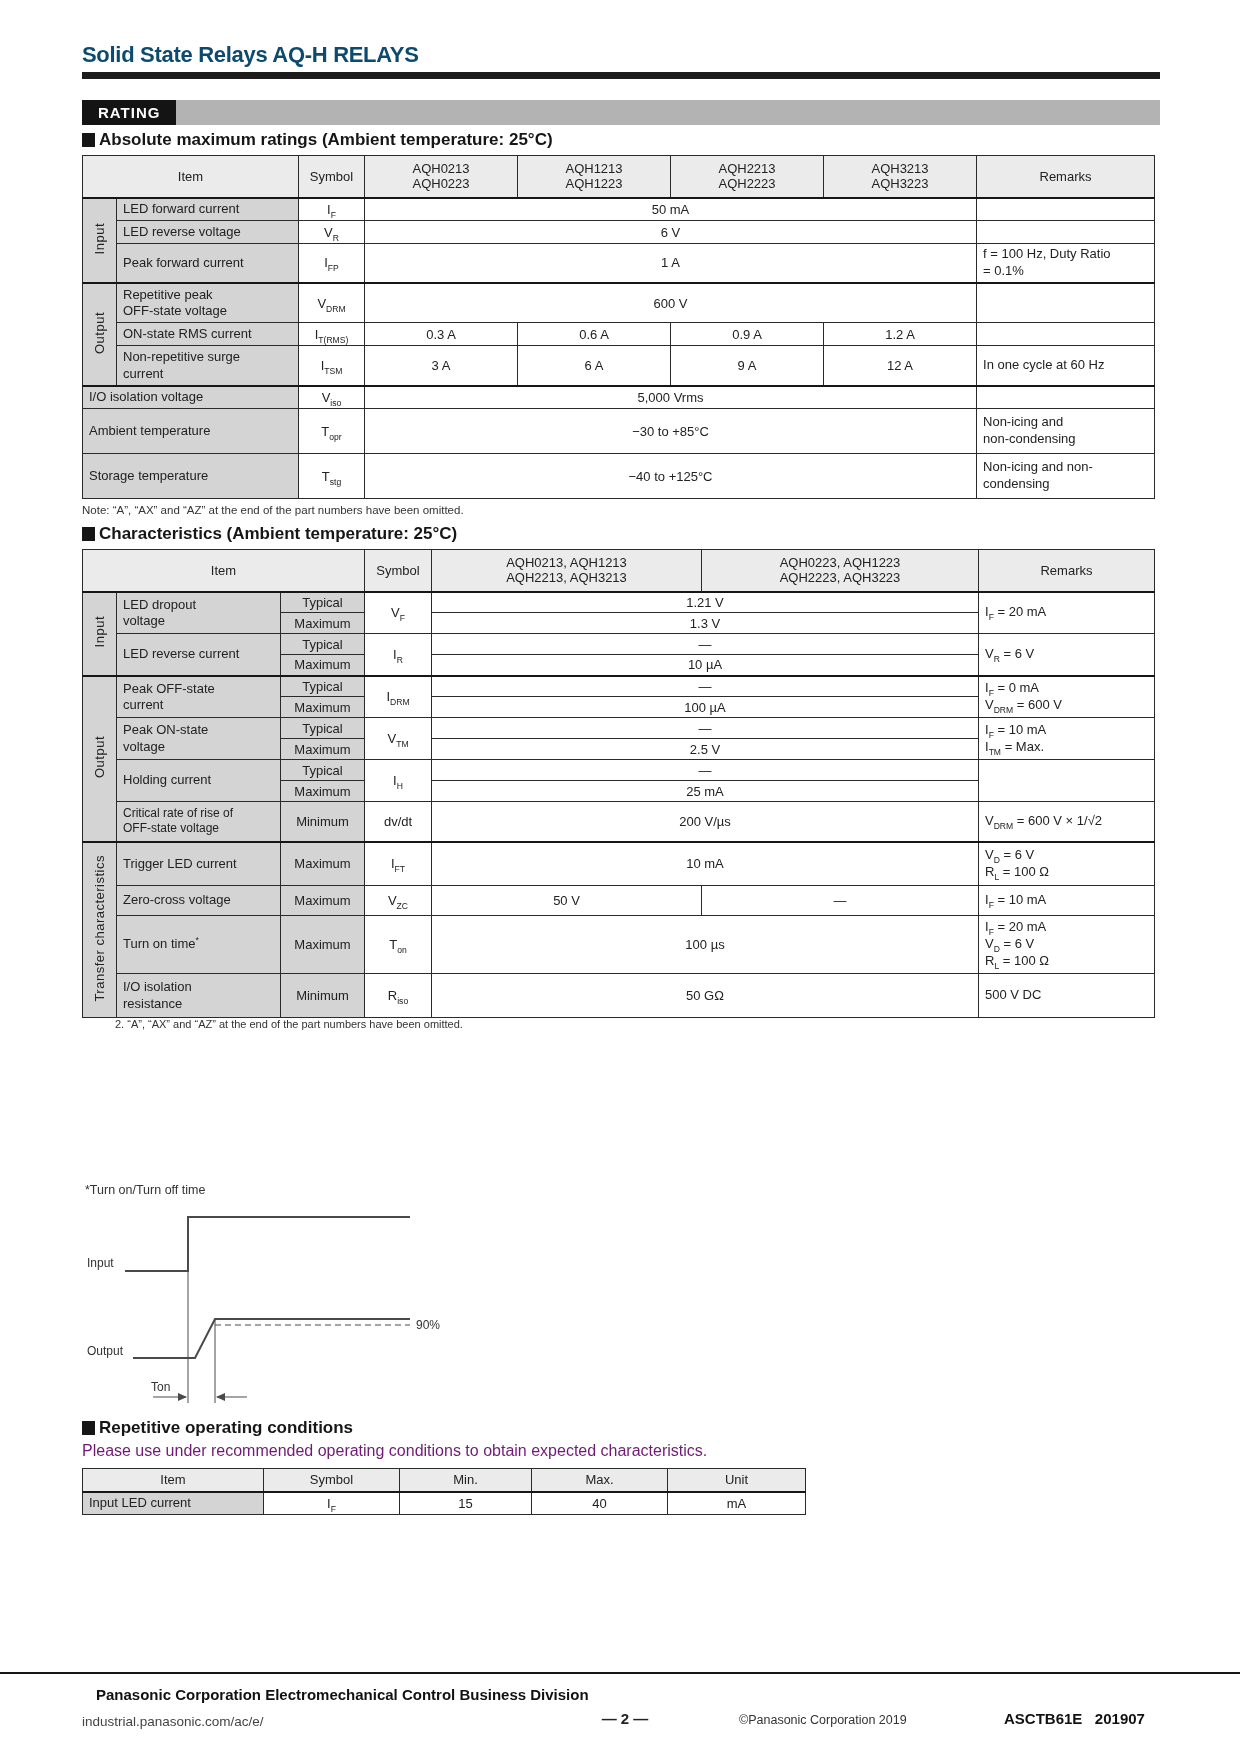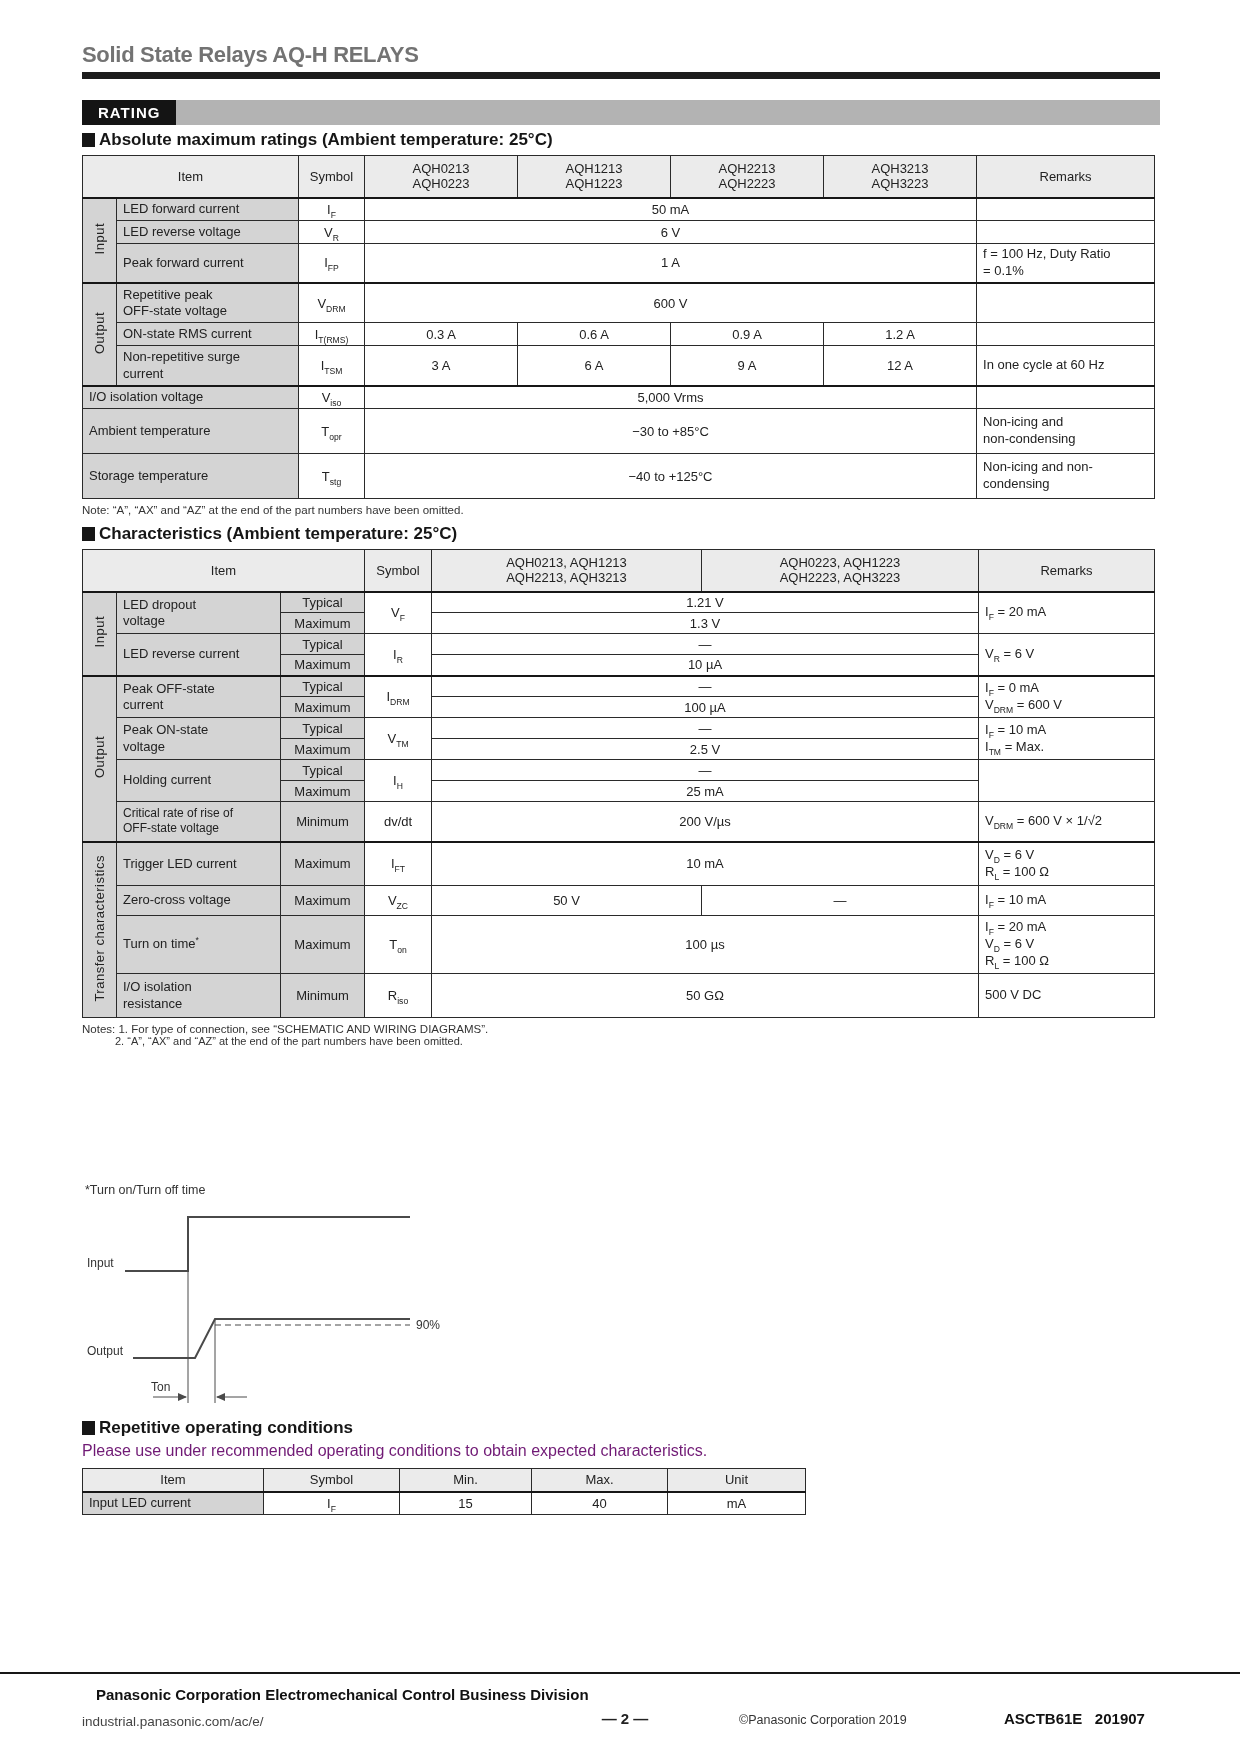--- a/index.html
+++ b/index.html
@@ -4,21 +4,21 @@
 <style>
   html,body{margin:0;padding:0;}
   body{
     width:1240px;height:1754px;position:relative;background:#ffffff;
     font-family:"Liberation Sans", sans-serif;color:#1a1a1a;
     -webkit-font-smoothing:antialiased;
   }
   .abs{position:absolute;}
 
   
-  .page-title{font-size:22px;font-weight:600;letter-spacing:-0.3px;color:#737373;}
+  .page-title{font-size:22px;font-weight:600;letter-spacing:-0.3px;color:#0c4a6e;}
   .title-rule{background:#1c1c1c;height:7px;}
   .rating-bar{height:25px;background:#b3b3b3;display:flex;align-items:stretch;}
   .rating-chip{background:#141414;color:#fff;font-weight:bold;font-size:15px;
     letter-spacing:1px;display:flex;align-items:center;padding:0 16px;}
 
   
   .sec-h{font-size:17px;font-weight:bold;color:#161616;display:flex;align-items:center;}
   .sq{display:inline-block;width:13px;height:14px;background:#161616;margin-right:4px;flex:0 0 auto;}
   .intro{font-size:16px;color:#701a75;margin-top:4px;}
 
@@ -297,21 +297,20 @@
     <tr style="height:44px">
       <td class="lbl pre">I/O isolation
 resistance</td>
       <td class="grade">Minimum</td>
       <td class="sym">R<sub>iso</sub></td>
       <td class="val" colspan="2">50 GΩ</td>
       <td class="rem">500 V DC</td>
     </tr>
   </tbody>
     </table>
-  <div class="note">Notes: 1. For type of connection, see “SCHEMATIC AND WIRING DIAGRAMS”.</div>
   <div class="note2">2. “A”, “AX” and “AZ” at the end of the part numbers have been omitted.</div>
 </div>
 
 <div class="abs" style="left:85px;top:1183px;width:420px;">
   <div class="timing-caption">*Turn on/Turn off time</div>
   <svg width="390" height="205" viewBox="0 0 390 205" style="margin-top:10px;">
     <defs>
       <marker id="arrR" markerWidth="9" markerHeight="8" refX="8" refY="4" orient="auto">
         <path d="M0,0 L9,4 L0,8 z" fill="#4a4a4a"></path>
       </marker>

